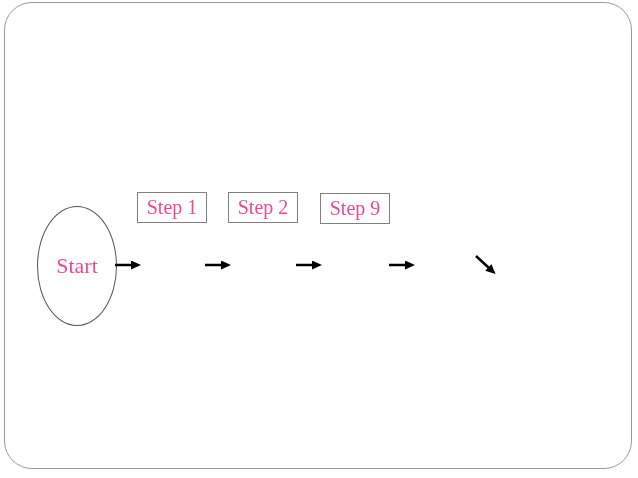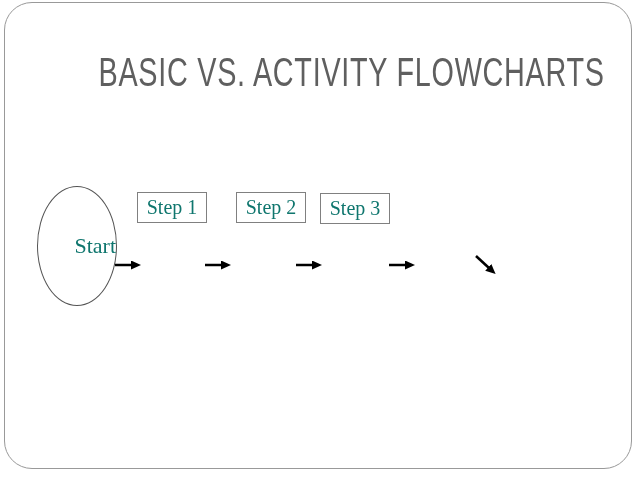--- a/index.html
+++ b/index.html
@@ -35,70 +35,67 @@
     transform:scaleX(0.72);
     transform-origin:50% 50%;
   }
   .node{
     position:absolute;
     display:flex;
     align-items:center;
     justify-content:center;
     box-sizing:border-box;
     background:#ffffff;
-    color:#0f766e;
+    color:#ec4899;
     font-family:"Liberation Serif", serif;
   }
   .ellipse{
     border:1px solid #555555;
     border-radius:50%;
     font-size:22px;
   }
-  .start-node{ left:37px; top:186px; width:80px; height:120px;justify-content:flex-end; }
+  .start-node{ left:37px; top:206px; width:80px; height:120px; }
   .end-node{ left:495px; top:203px; width:70px; height:122px; }
   .step-box{
     border:1.5px solid #808080;
     font-size:20px;
   }
   .step-1{ left:137px; top:192px; width:70px; height:31px; }
-  .step-2{ left:236px; top:192px; width:70px; height:31px; }
+  .step-2{ left:228px; top:192px; width:70px; height:31px; }
   .step-3{ left:320px; top:193px; width:70px; height:31px; }
   .step-4{ left:410px; top:186px; width:72px; height:31px; }
   .arrow-layer{
     position:absolute;
     left:0;top:0;
     width:638px;height:478px;
     pointer-events:none;
   }
 </style>
 </head>
 <body>
 
 <div class="page">
 
   <div class="slide-border"></div>
 
-  <div class="title-wrap">
-    <span class="slide-title">BASIC VS. ACTIVITY FLOWCHARTS</span>
-  </div>
 
   <div class="node ellipse start-node">
     <span>Start</span>
   </div>
 
   <div class="node step-box step-1">
     <span>Step 1</span>
   </div>
 
   <div class="node step-box step-2">
     <span>Step 2</span>
   </div>
 
   <div class="node step-box step-3">
-    <span>Step 3</span>
+    <span>Step 9</span>
   </div>
 
 
 
   <svg class="arrow-layer" viewBox="0 0 638 478">
     <defs>
       <marker id="ah" markerUnits="userSpaceOnUse" markerWidth="10" markerHeight="9" refX="1" refY="4.5" orient="auto">
         <path d="M0,0 L10,4.5 L0,9 Z" fill="#000000"></path>
       </marker>
     </defs>

